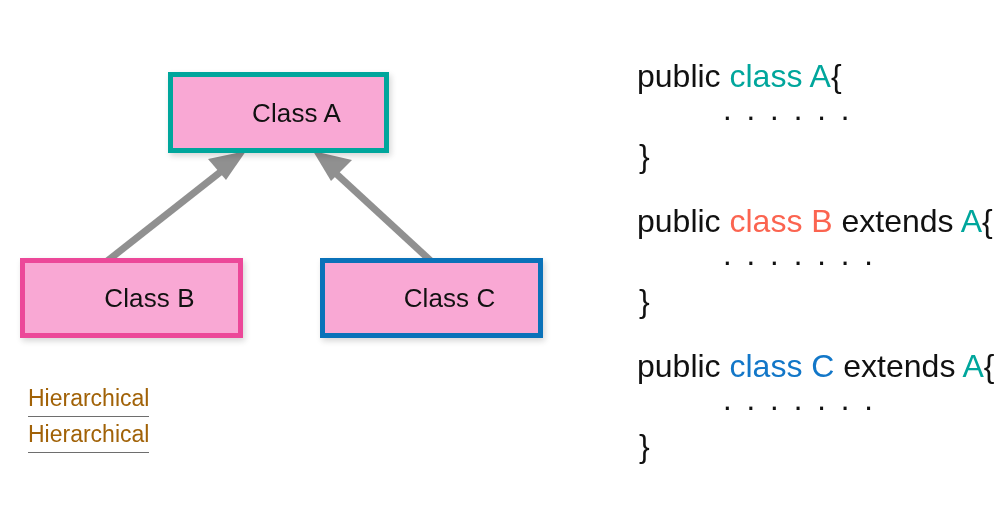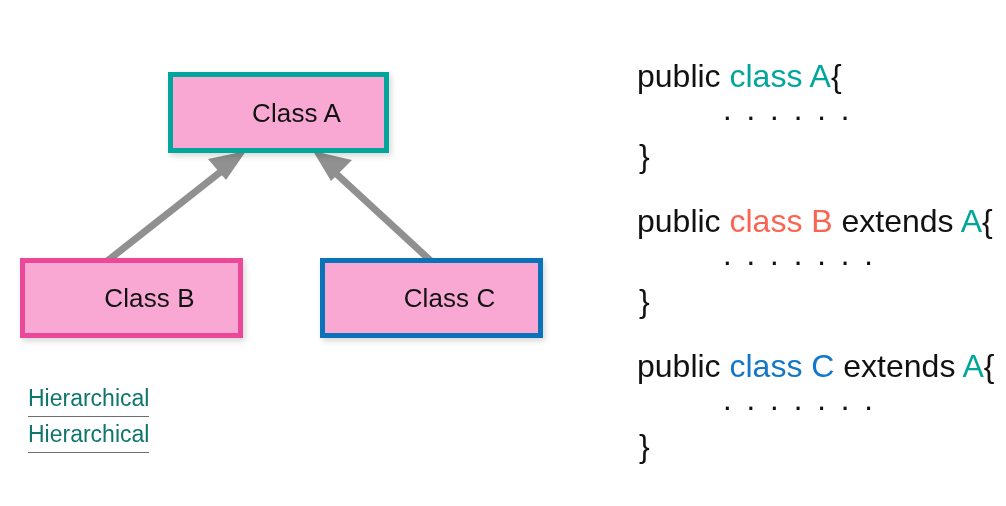--- a/index.html
+++ b/index.html
@@ -62,21 +62,21 @@
     width: 223px; height: 80px;
     border: 5px solid #0A72B9;
   }
 
   #caption {
     position: absolute;
     left: 28px; top: 381px;
     width: 260px;
     font-size: 23px;
     line-height: 34px;
-    color: #0f766e;
+    color: #a16207;
   }
   #caption .cap-line {
     display: block;
     width: -moz-fit-content;
     width: fit-content;
     border-bottom: 1.5px solid #6e6e6e;
     padding-bottom: 1px;
   }
 
   

